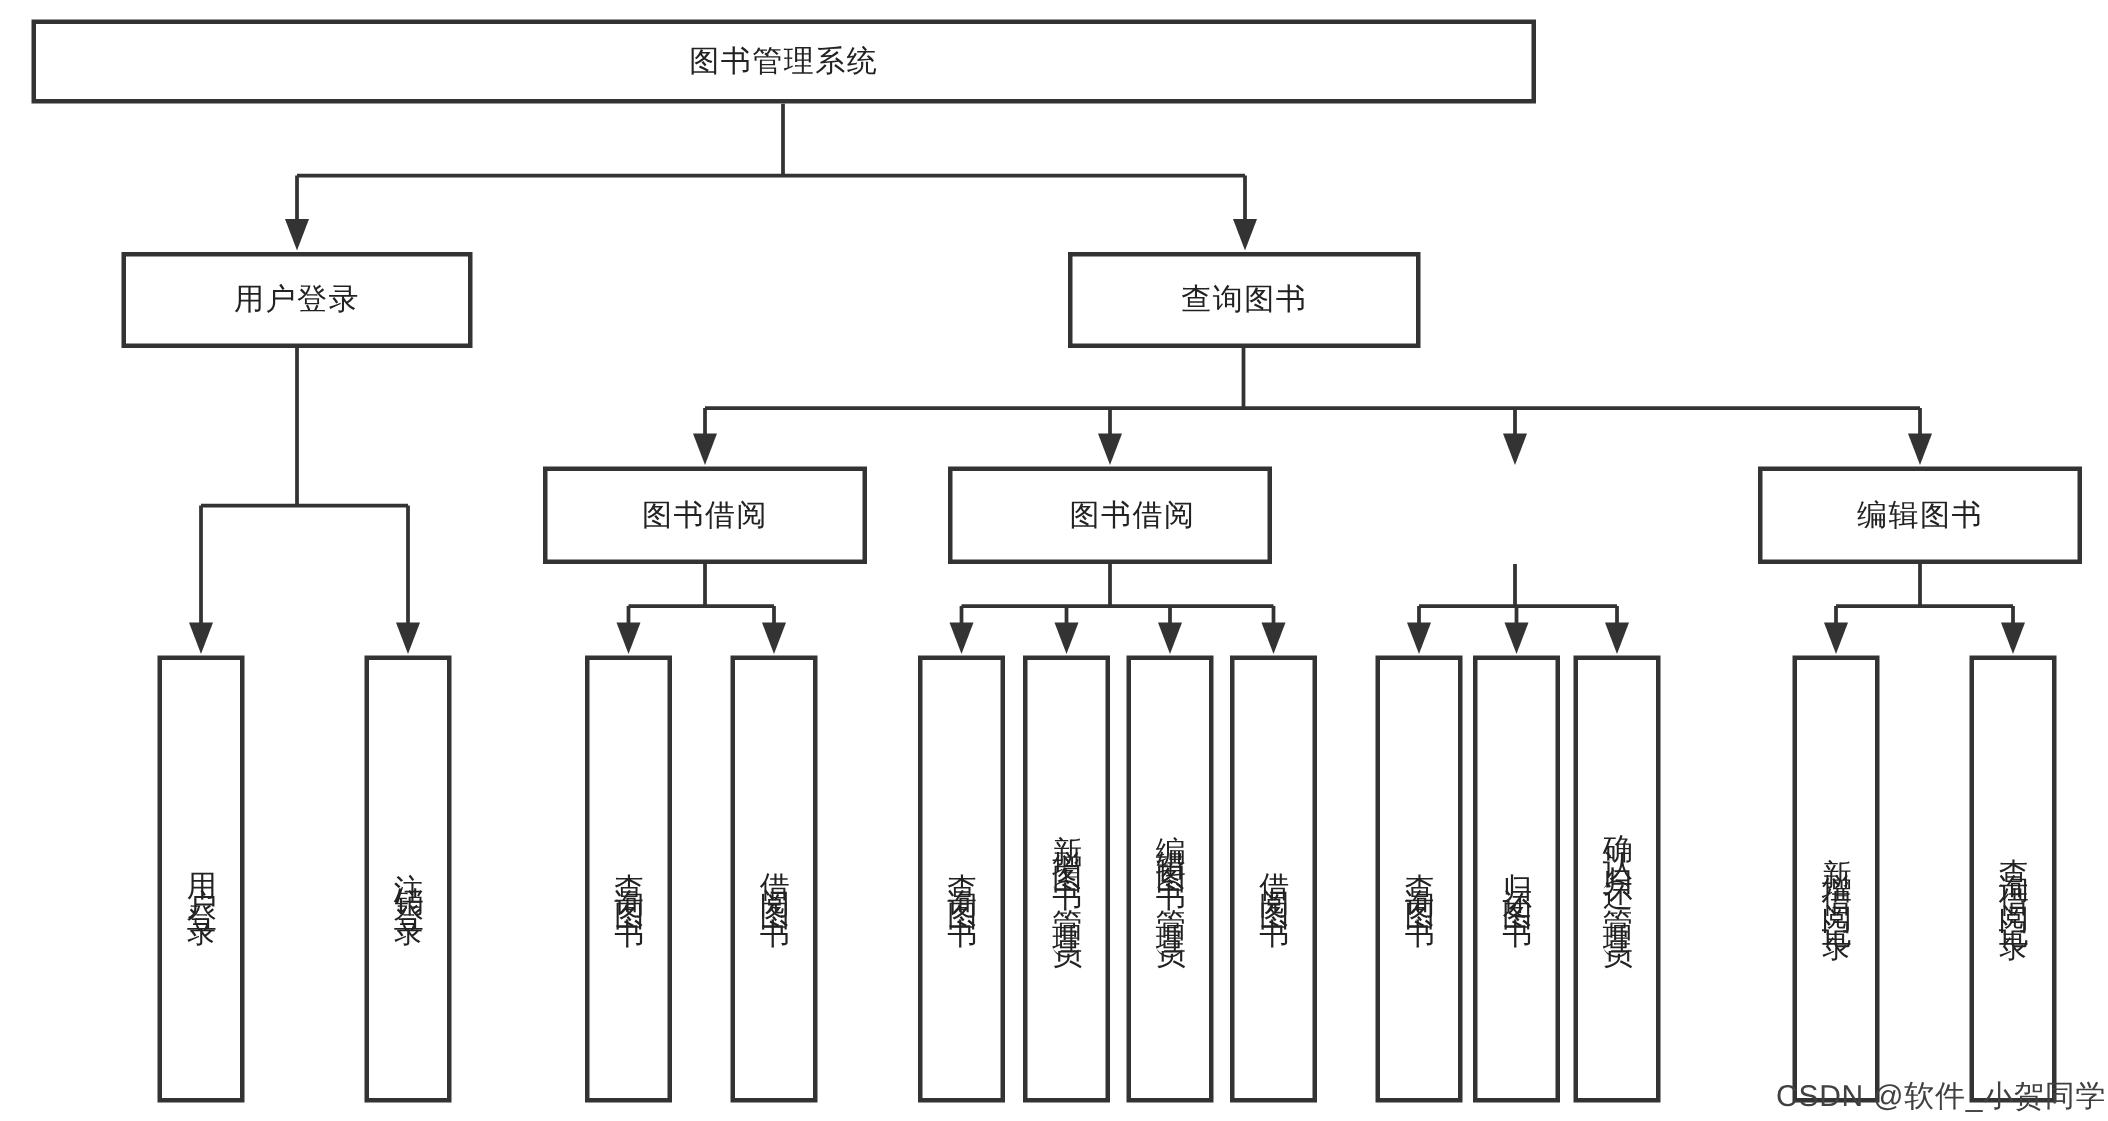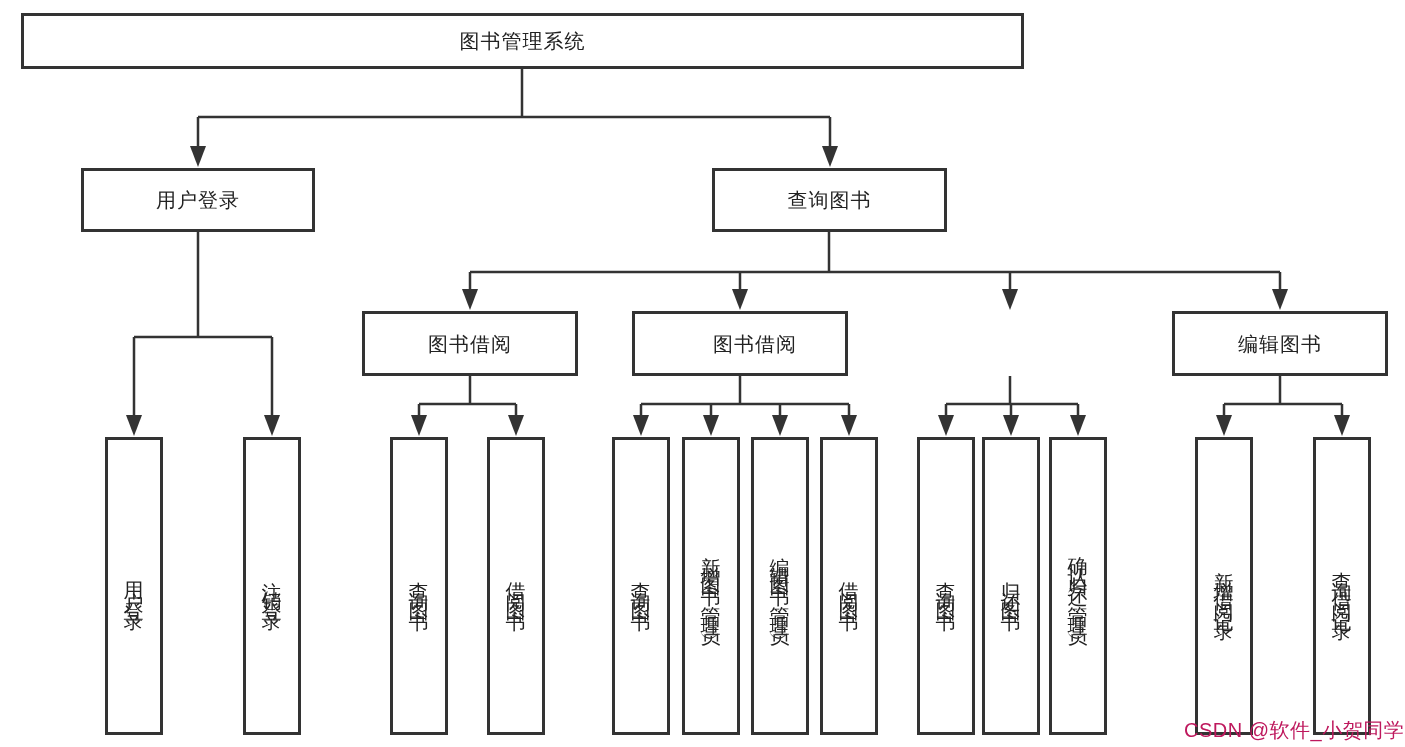--- a/index.html
+++ b/index.html
@@ -52,21 +52,21 @@
     writing-mode: vertical-rl;
     font-size: 20px;
     letter-spacing: 10px;
     line-height: 1;
   }
   .watermark {
     position: absolute;
     left: 1184px;
     top: 717px;
     font-size: 20px;
-    color: #be185d;
+    color: #404040;
     letter-spacing: 0.5px;
     white-space: nowrap;
   }
   .line {
     stroke: #333333;
     stroke-width: 2.5;
     fill: none;
   }
   .arrow {
     fill: #333333;

